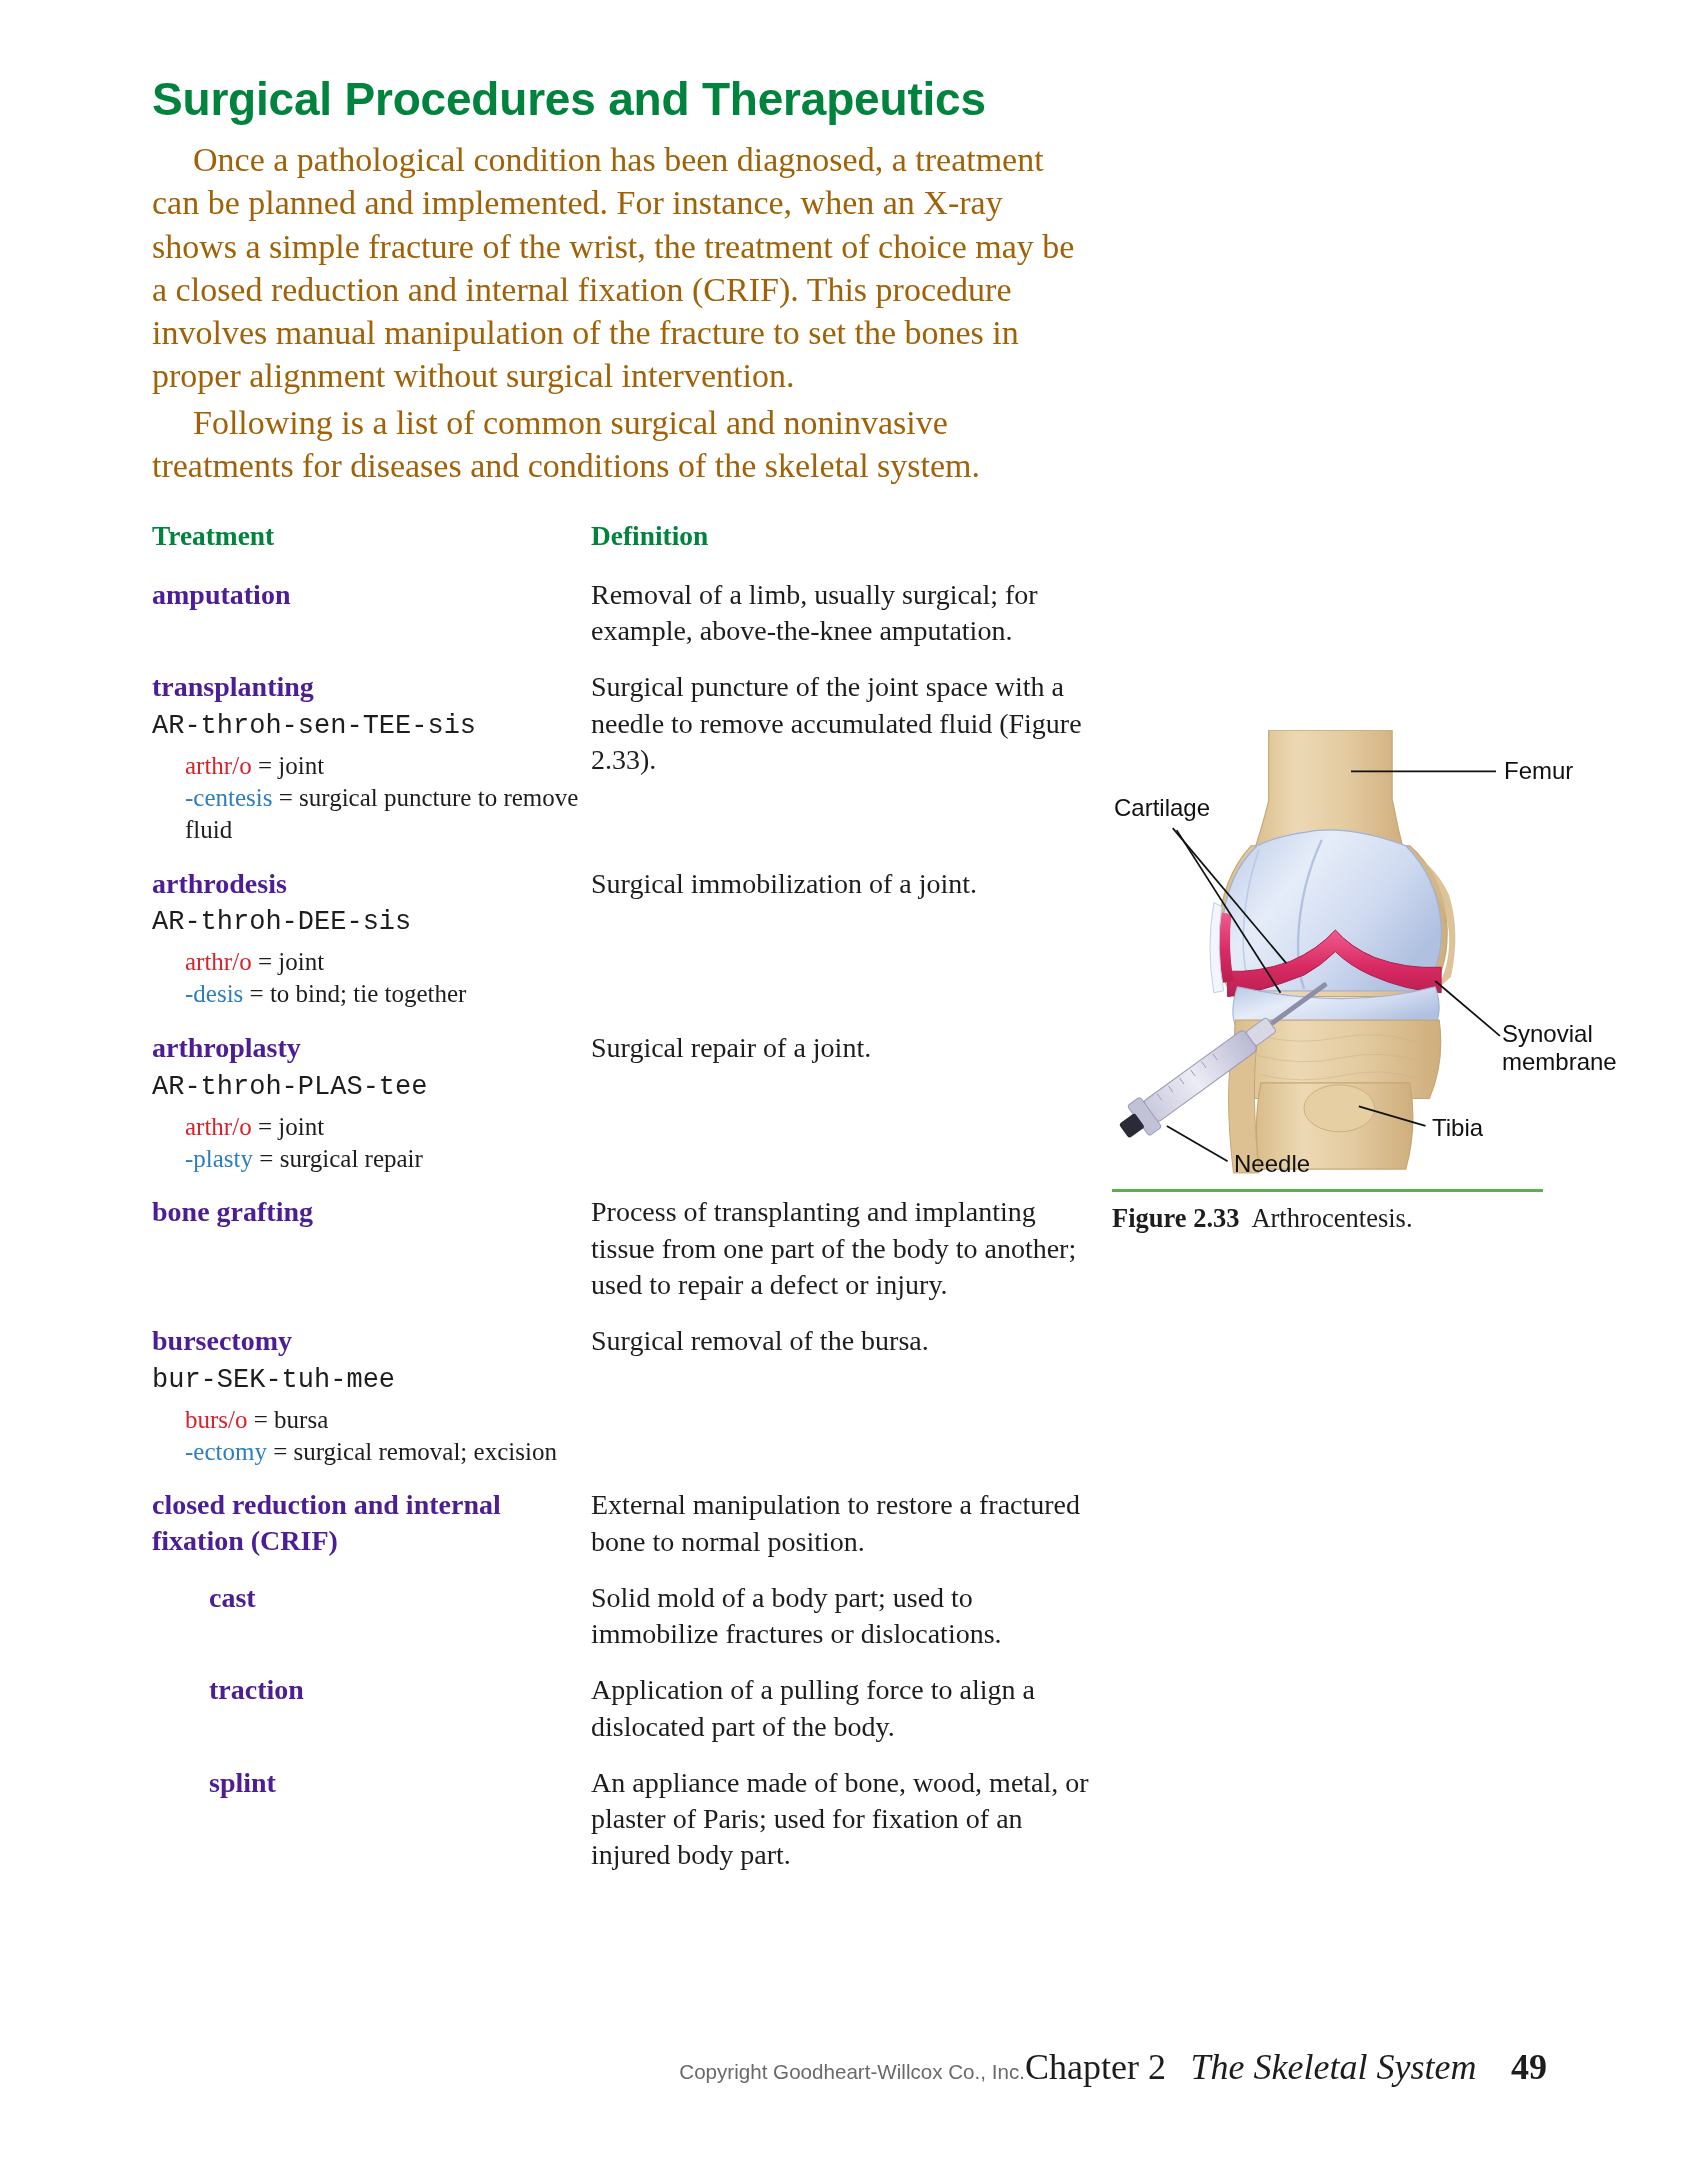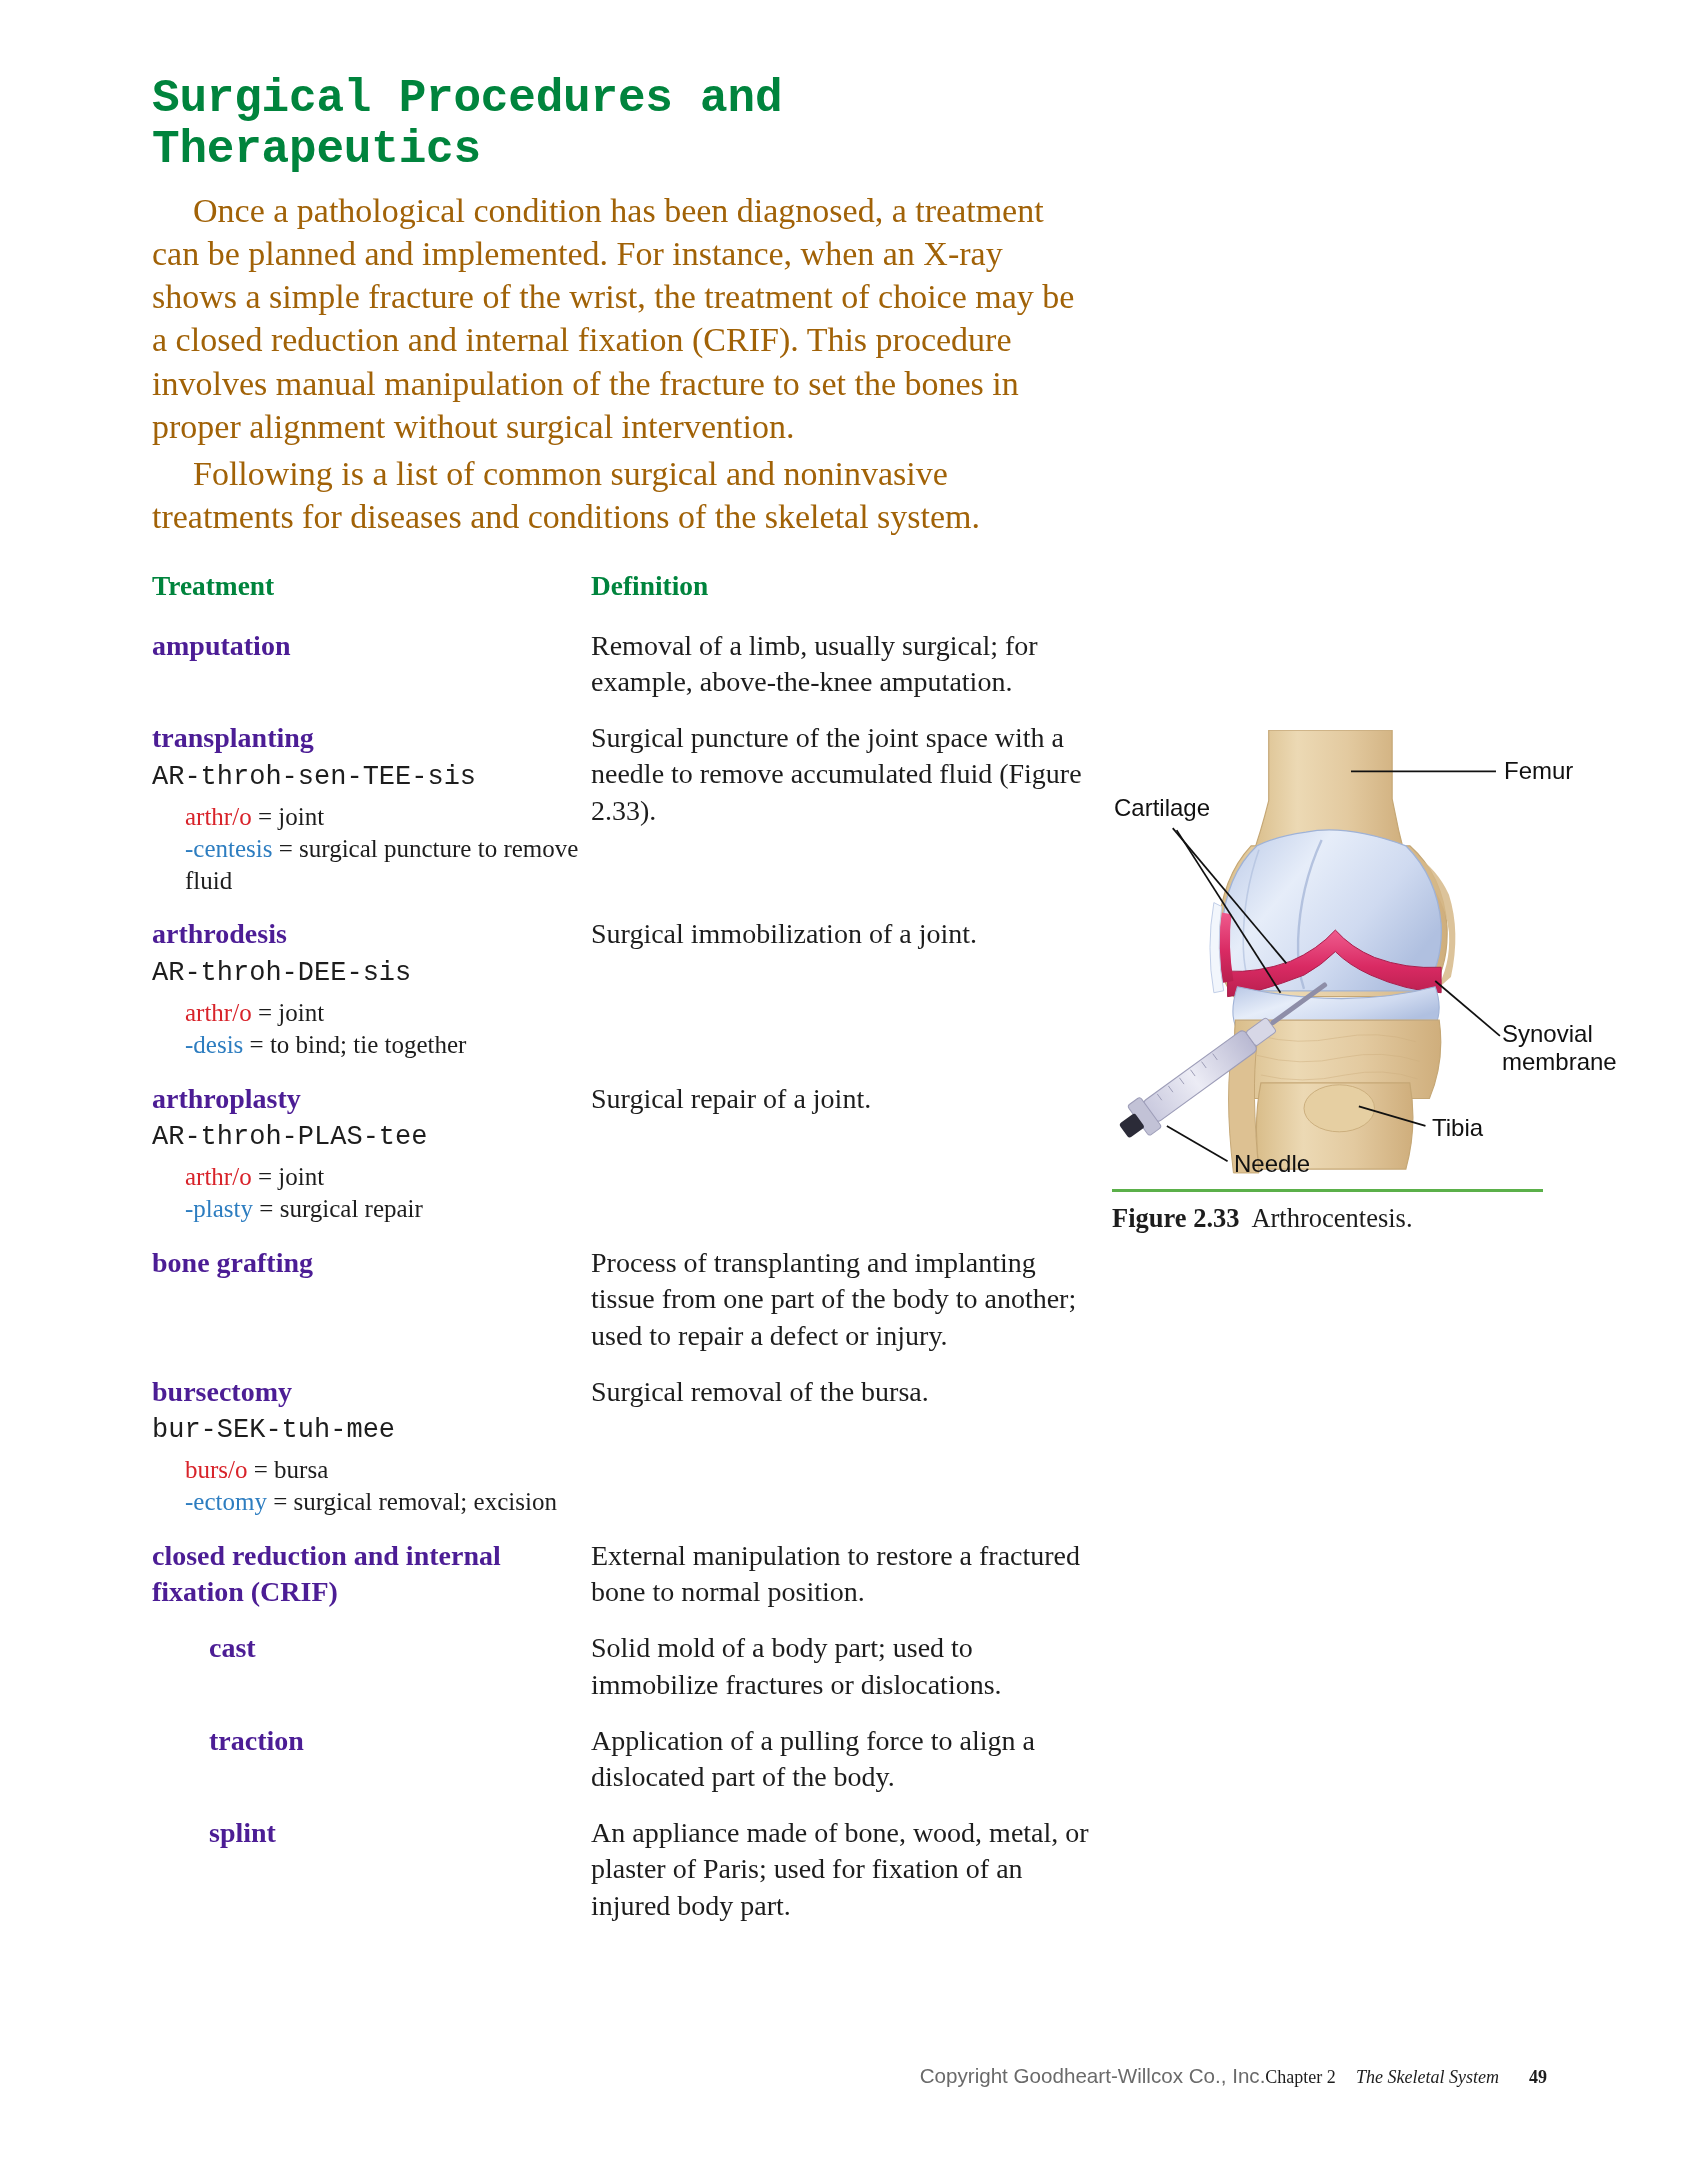--- a/index.html
+++ b/index.html
@@ -21,21 +21,21 @@
 
   
   .content {
     position: absolute;
     left: 152px;
     top: 74px;
     width: 980px;
   }
 
   h1.page-title {
-    font-family: Liberation Mono, monospace;
+    font-family: Liberation Sans, sans-serif;
     color: #00843d;
     font-size: 46px;
     font-weight: bold;
     margin: 0 0 13.7px 0;
     letter-spacing: -0.2px;
     line-height: 1.1;
   }
 
   p.body-para {
     font-size: 34px;
@@ -146,21 +146,21 @@
     display: flex;
     justify-content: flex-end;
     align-items: baseline;
   }
   .copyright {
     font-family: "Liberation Sans", "DejaVu Sans", sans-serif;
     font-size: 20.6px;
     color: #6a6a6a;
   }
   .folio {
-    font-size: 18px;
+    font-size: 36px;
     color: #1d1d1d;
   }
   .folio .chapter { margin-right: 15.7px; }
   .folio .booktitle { font-style: italic; margin-right: 25.5px; }
   .folio .pageno { font-weight: bold; }
 </style>
 </head>
 <body>
 
 <div class="page">

